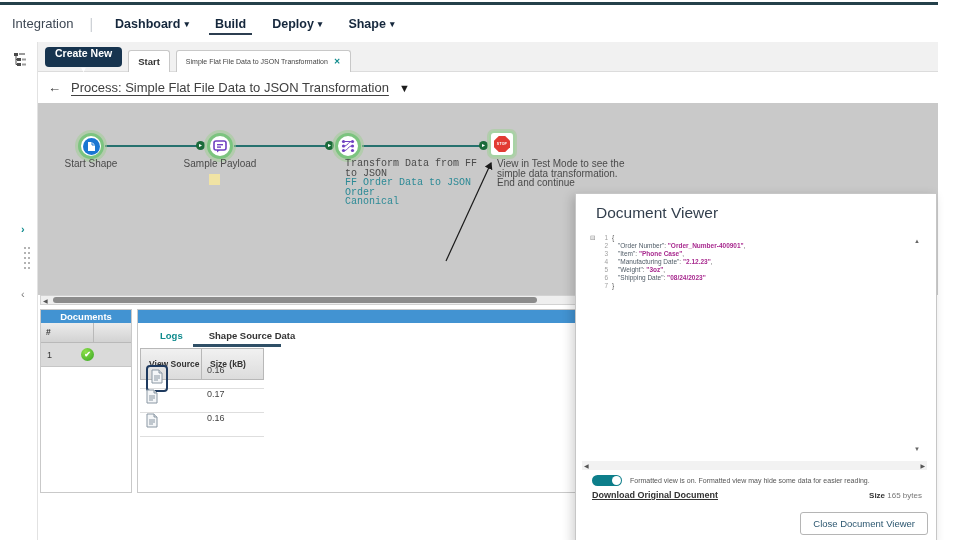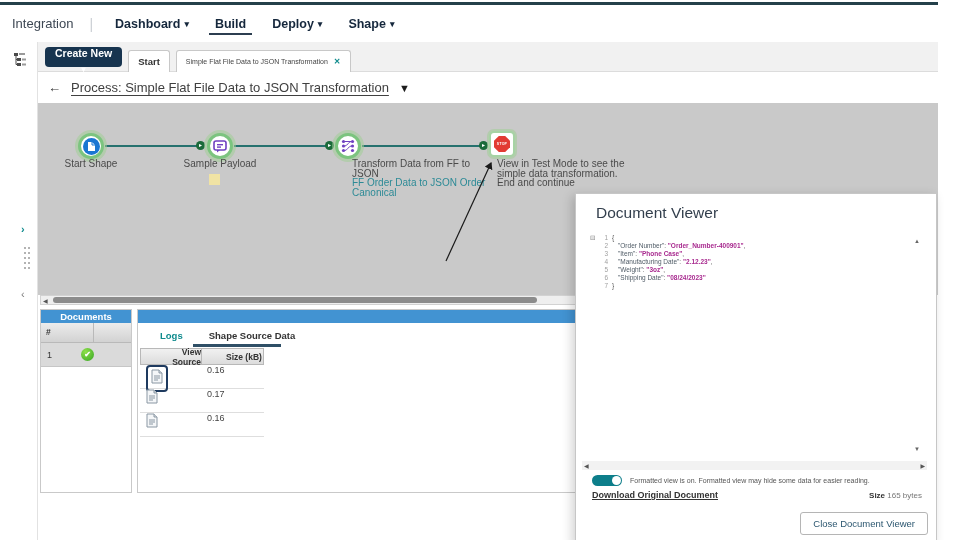--- a/index.html
+++ b/index.html
@@ -89,22 +89,22 @@
     background:radial-gradient(circle at 35% 30%, #8fe04a, #36a524);
     color:#fff; font-size:8px; font-weight:bold; line-height:13px; text-align:center; }
 
   
   #source-panel { left:137px; top:309px; width:440px; height:184px; background:#fff; border:1px solid #c9c9c9; }
   #source-tabs { position:relative; height:24px; display:flex; align-items:center; gap:26px; padding-left:22px; }
   #tab-logs { font-size:9.5px; font-weight:bold; color:#0f8b8d;text-align:right; }
   #tab-ssd { font-size:9.5px; font-weight:bold; color:#333; }
   #tab-underline { position:absolute; left:55px; top:21px; width:88px; height:3px; background:#2f4f66; }
   #source-header { position:absolute; left:2px; top:38px; display:flex; }
-  .sh-cell { height:17px; background:linear-gradient(#f1f1f1,#dcdcdc); border:1px solid #b8b8b8;
-    font-size:8.5px; font-weight:bold; color:#333; display:flex; align-items:center; padding-left:24px;text-align:right; }
+  .sh-cell { height:32px; background:linear-gradient(#f1f1f1,#dcdcdc); border:1px solid #b8b8b8;
+    font-size:8.5px; font-weight:bold; color:#333; display:flex; align-items:center; padding-left:8px;text-align:right; }
   .sh-cell.c1 { width:62px; }
   .sh-cell.c2 { width:62px; border-left:none; }
   #source-rows { position:absolute; left:2px; top:55px; width:124px; }
   .source-row { height:24px; border-bottom:1px solid #dedede; display:flex; align-items:flex-start; }
   .source-row .icon-cell { width:62px; padding-left:6px; display:flex; }
   .source-row .size-cell { font-size:9px; color:#444; padding-left:5px; }
   .vs-outline { border:2px solid #1e3a5f; border-radius:4px; padding:2px 3px; display:inline-flex; }
 
   
   #doc-viewer { left:575px; top:193px; width:362px; height:352px; background:#fff;
@@ -231,21 +231,21 @@
       <svg width="14" height="14" viewBox="0 0 14 14">
         <circle cx="2.5" cy="2.5" r="1.6" fill="#6f42c1"></circle>
           <circle cx="2.5" cy="7" r="1.6" fill="#6f42c1"></circle>
           <circle cx="2.5" cy="11.5" r="1.6" fill="#6f42c1"></circle>
         <circle cx="11.5" cy="2.5" r="1.6" fill="#6f42c1"></circle>
           <circle cx="11.5" cy="7" r="1.6" fill="#6f42c1"></circle>
           <circle cx="11.5" cy="11.5" r="1.6" fill="#6f42c1"></circle>
         <path d="M4 2.5 H10 M4 7 C6 7 8 2.5 10 2.5 M4 11.5 C6 11.5 8 7 10 7" stroke="#6f42c1" stroke-width="1" fill="none"></path>
       </svg>
     </div>
-    <div class="shape-label" style="left:314px; width:145px;">
+    <div class="shape-label" style="left:307px; width:145px;font-family:Liberation Mono, monospace;">
       <div>Transform Data from FF to JSON</div>
       <div class="sub-teal">FF Order Data to JSON Order</div>
       <div class="sub-teal">Canonical</div>
     </div>
 
     <div id="stop-shape">
       <div id="stop-sign">STOP</div>
     </div>
     <div class="shape-label" style="left:459px; width:130px;">
       <div>View in Test Mode to see the</div>

